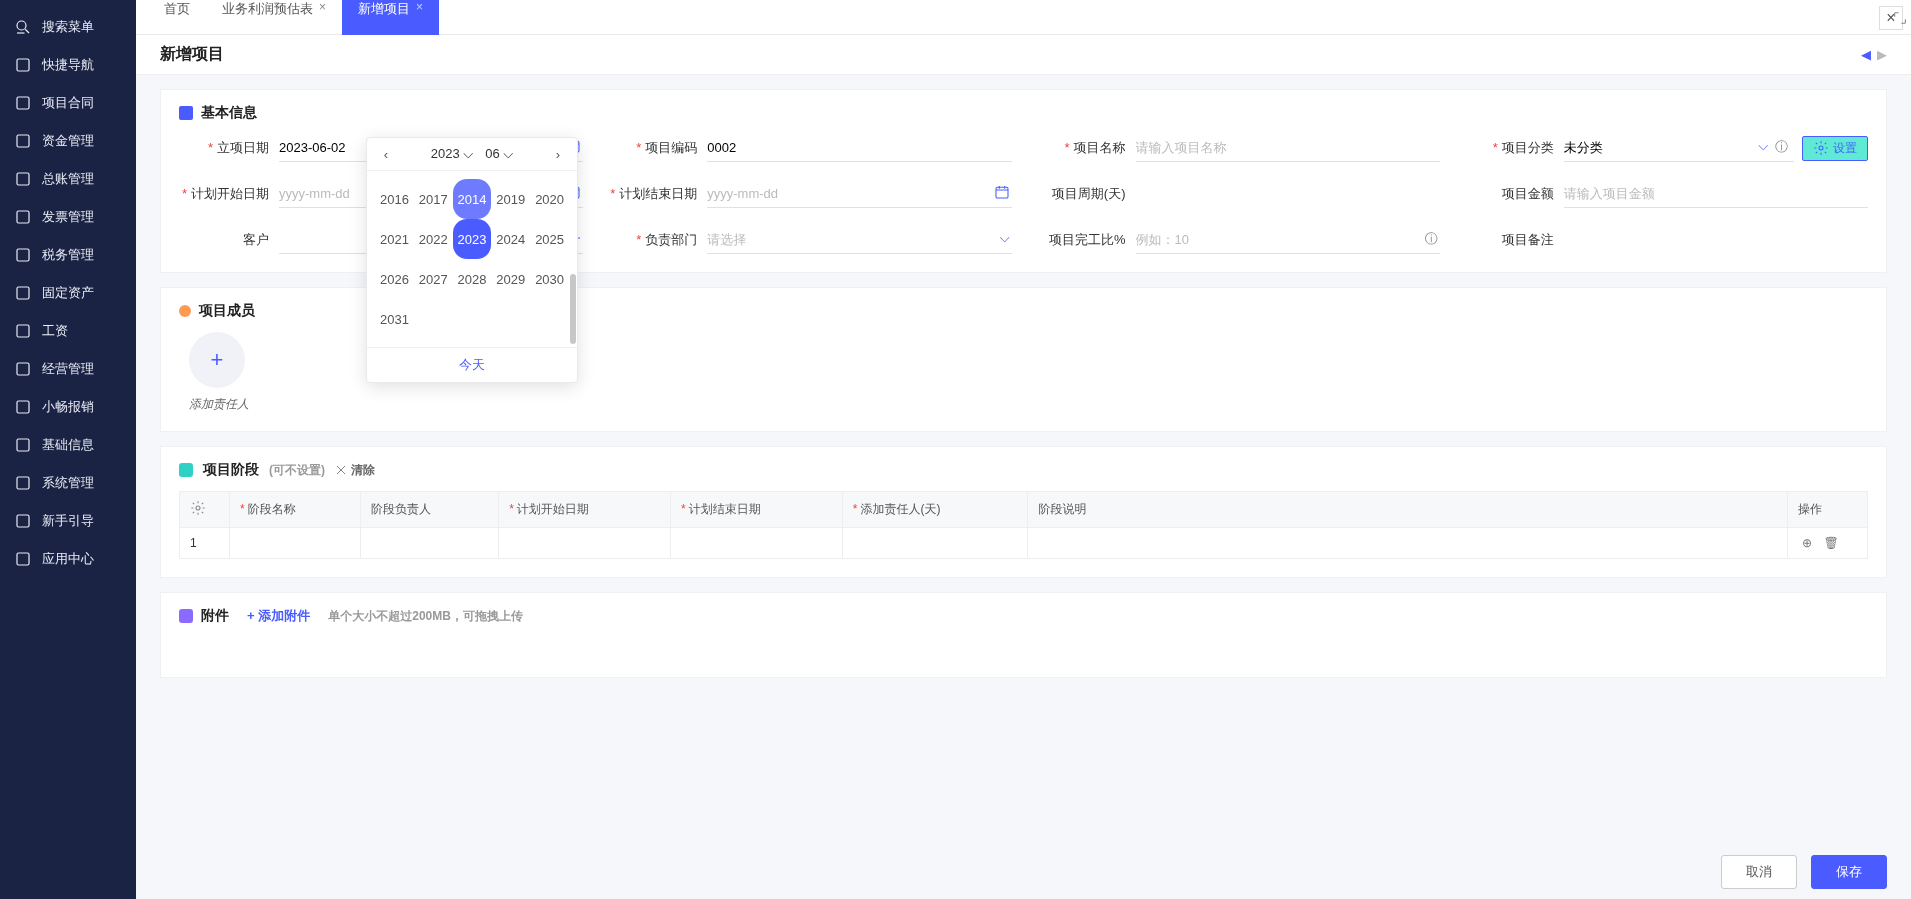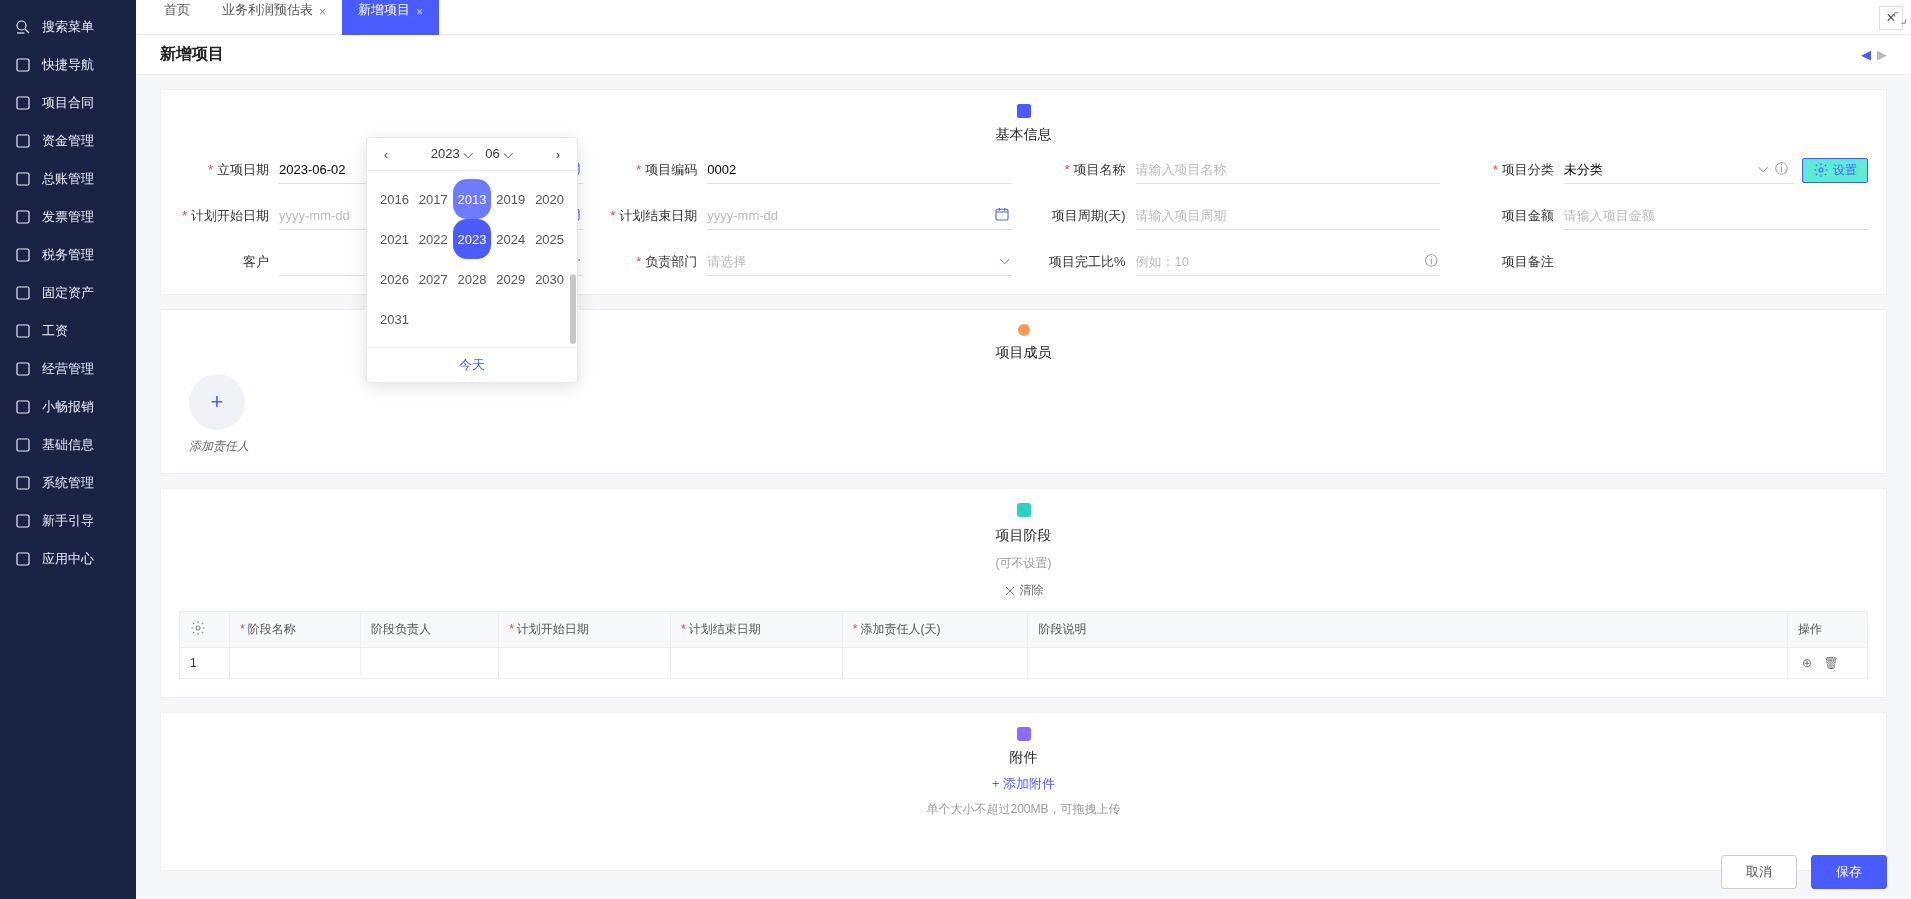--- a/index.html
+++ b/index.html
@@ -9,36 +9,36 @@
   
   .sidebar { width: 136px; background: #1a2344; color: #e9ecf5; flex-shrink: 0; padding-top: 8px; }
   .side-item { display: flex; align-items: center; gap: 10px; padding: 10px 14px; cursor: pointer; font-size: 13px; }
   .side-item svg { width: 18px; height: 18px; fill: none; stroke: #e9ecf5; stroke-width: 1.6; }
 
   
   .main { flex: 1; display: flex; flex-direction: column; background: #f6f7fa; position: relative; }
 
   
   .tabbar { display: flex; align-items: center; background: #fff; height: 35px; border-bottom: 1px solid #e9e9e9; padding-left: 12px; position: relative; }
-  .tab { padding: 16px 16px; height: 35px; display: flex; align-items: flex-end; gap: 6px; font-size: 13px; color: #555; cursor: pointer; }
+  .tab { padding: 0 16px; height: 35px; display: flex; align-items: flex-start; gap: 6px; font-size: 13px; color: #555; cursor: pointer; }
   .tab.active { background: #4a5cff; color: #fff; }
   .tab .tab-close { font-size: 12px; opacity: .7; }
   .tabbar-right { position: absolute; right: 8px; top: 0; height: 35px; display: flex; align-items: center; gap: 10px; }
   .tabbar-right .iconbtn { width: 24px; height: 24px; display: flex; align-items: center; justify-content: center; cursor: pointer; color: #555; border: 1px solid transparent; }
   .tabbar-right .iconbtn.close { border: 1px solid #ddd; font-size: 16px; }
 
   
   .page-title-row { display: flex; align-items: center; height: 40px; padding: 0 24px; background: #fff; border-bottom: 1px solid #eee; }
   .page-title-row h1 { font-size: 16px; font-weight: 600; color: #222; }
   .title-nav { margin-left: auto; display: flex; gap: 6px; }
   .title-nav span { color: #4a5cff; cursor: pointer; }
 
   
   .card { background: #fff; margin: 14px 24px 0 24px; padding: 14px 18px 18px 18px; border: 1px solid #f0f0f0; }
-  .section-head { display: flex; align-items: center; gap: 8px; font-size: 14px; font-weight: 400; color: #222; margin-bottom: 12px; flex-direction: column; }
+  .section-head { display: flex; align-items: center; gap: 8px; font-size: 14px; font-weight: 700; color: #222; margin-bottom: 12px; }
   .sec-icon { width: 14px; height: 14px; display: inline-block; border-radius: 2px; }
   .sec-icon.blue { background: #4a5cff; }
   .sec-icon.orange { background: #ff9a52; width:12px; height:12px; border-radius:50%; }
   .sec-icon.teal { background: #2dd1c5; border-radius: 3px; }
   .sec-icon.purple { background: #8b6aff; border-radius: 3px; }
 
   
   .form-grid { display: grid; grid-template-columns: repeat(4, 1fr); column-gap: 24px; row-gap: 18px; }
   .field { display: flex; align-items: center; }
   .flabel { width: 100px; text-align: right; padding-right: 10px; color: #333; font-size: 13px; white-space: nowrap; }
@@ -291,23 +291,20 @@
           <div class="fctrl">
             <input placeholder="yyyy-mm-dd" style="">
             <span class="suffix"><svg class="ico" viewBox="0 0 24 24">
                   <rect x="3" y="5" width="18" height="16" rx="2"></rect>
                   <path d="M3 9h18M8 3v4M16 3v4"></path>
                 </svg></span>
           </div>
         </div>
         <div class="field">
           <div class="flabel"><span>项目周期(天)</span></div>
-          <div class="fctrl">
-              <input placeholder="请输入项目周期" style="">
-            </div>
         </div>
         <div class="field">
           <div class="flabel"><span>项目金额</span></div>
           <div class="fctrl">
               <input placeholder="请输入项目金额" style="">
             </div>
         </div>
 
         <div class="field">
           <div class="flabel"><span>客户</span></div>
@@ -412,21 +409,21 @@
         <div class="nav">‹</div>
         <div class="mid">
           <span><span>2023</span> ⌵</span>
           <span><span>06</span> ⌵</span>
         </div>
         <div class="nav">›</div>
       </div>
       <div class="yr-grid" id="yr-grid">
           <div class="yr-cell">2016</div>
           <div class="yr-cell">2017</div>
-          <div class="yr-cell sel">2013</div>
+          <div class="yr-cell sel">2014</div>
           <div class="yr-cell">2019</div>
           <div class="yr-cell">2020</div>
           <div class="yr-cell">2021</div>
           <div class="yr-cell">2022</div>
           <div class="yr-cell cur">2023</div>
           <div class="yr-cell">2024</div>
           <div class="yr-cell">2025</div>
           <div class="yr-cell">2026</div>
           <div class="yr-cell">2027</div>
           <div class="yr-cell">2028</div>

